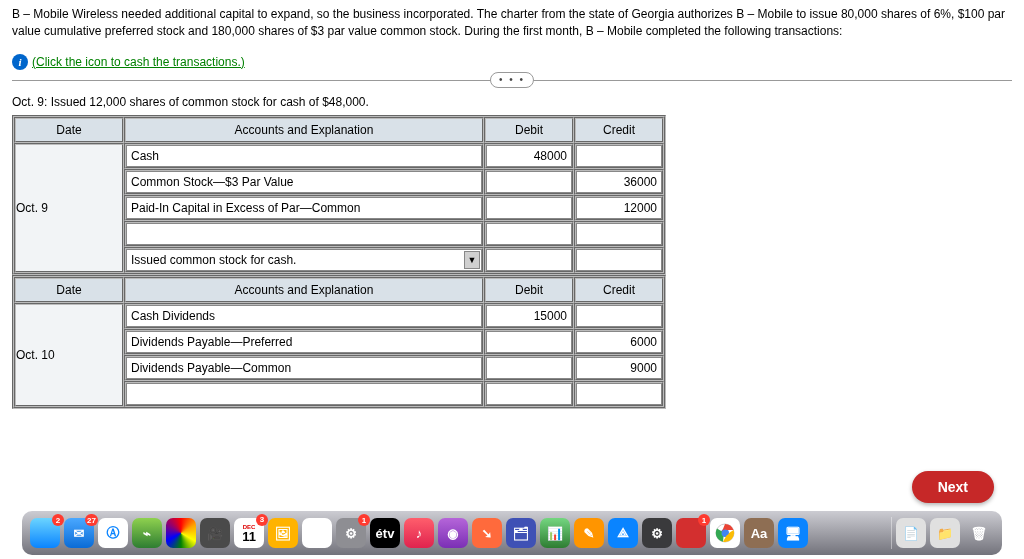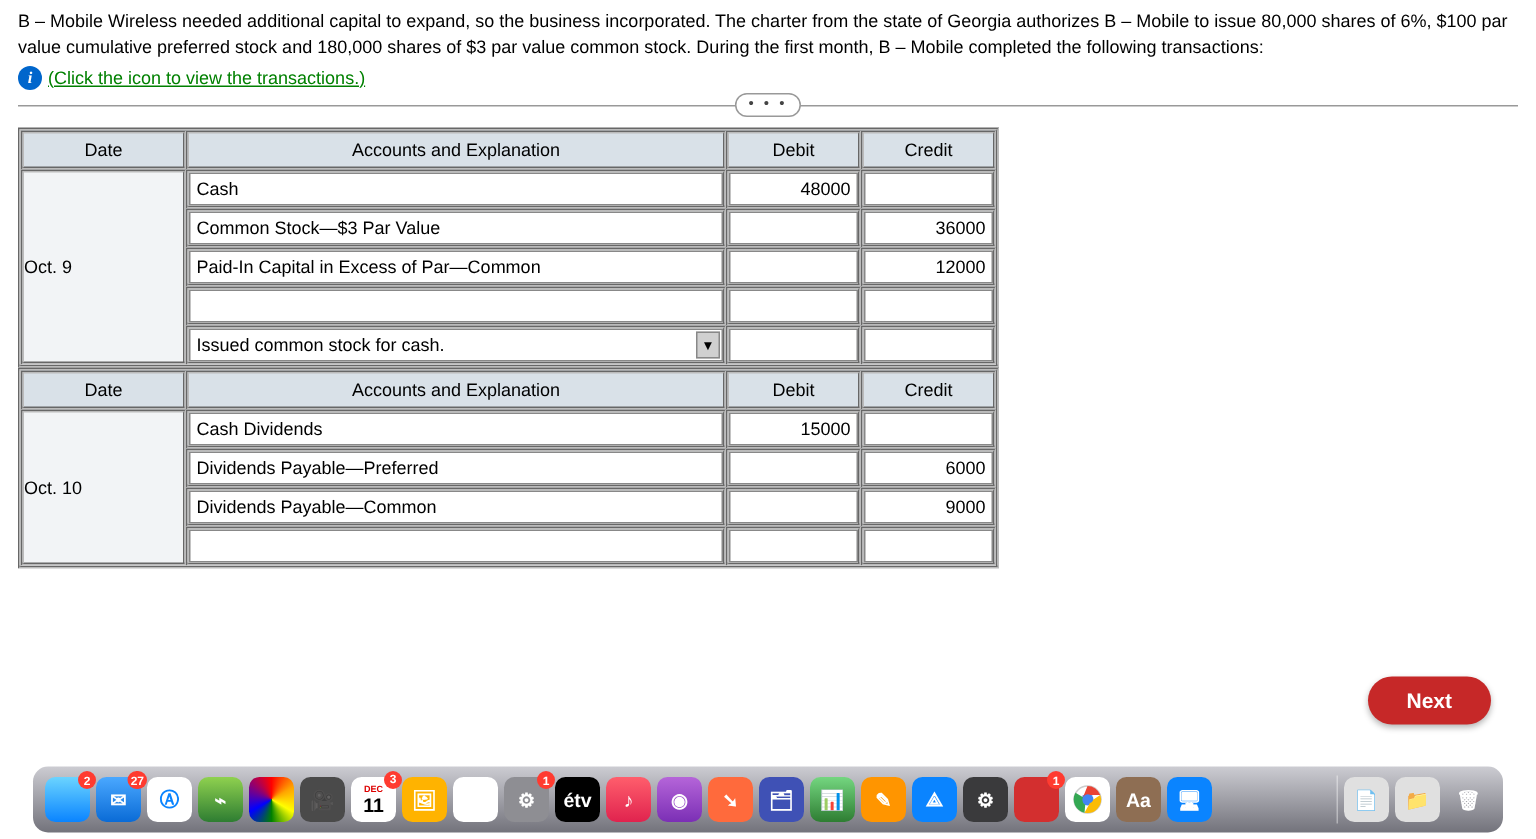--- a/index.html
+++ b/index.html
@@ -8,21 +8,21 @@
       font-family: Arial, sans-serif;
       font-size: 12px;
       background: #fff;
       color: #000;
       width: 1024px;
       height: 559px;
       position: relative;
       overflow: hidden;
     }
     .content { padding: 6px 12px; }
-    .intro { line-height: 1.4; margin-bottom: 4px; }
+    .intro { line-height: 1.4; margin-bottom: 14px; }
     .link-row { display: flex; align-items: center; gap: 4px; margin: 2px 0 10px; }
     .info-icon {
       width: 16px; height: 16px; border-radius: 50%;
       background: #0066cc; color: #fff; font-weight: bold;
       display: inline-flex; align-items: center; justify-content: center;
       font-size: 11px; font-style: italic; font-family: Georgia, serif;
     }
     .green-link { color: #008000; text-decoration: underline; cursor: pointer; }
     .blue-link { color: #0000ee; text-decoration: underline; cursor: pointer; }
     .read-row { margin: 6px 0 14px; }
@@ -74,21 +74,21 @@
       position: absolute; right: 2px; top: 2px;
       width: 16px; height: 18px;
       background: #d0d0d0; border: 1px solid #888;
       display: flex; align-items: center; justify-content: center;
       font-size: 9px; pointer-events: none;
     }
     td.date-cell { background: #eceff2; padding: 3px 6px; vertical-align: top; }
     td.pad { padding: 1px; }
     .overflow { height: 60px; }
     .next-btn {
-      position: absolute; right: 30px; bottom: 76px;
+      position: absolute; right: 30px; bottom: 56px;
       background: #c62828; color: #fff; border: none;
       border-radius: 18px; padding: 8px 26px;
       font-size: 14px; font-weight: bold; cursor: pointer;
       box-shadow: 0 2px 4px rgba(0,0,0,0.3);
     }
     .dock {
       position: absolute; bottom: 4px; left: 50%; transform: translateX(-50%);
       height: 44px; width: 980px;
       background: linear-gradient(to top, rgba(90,90,100,0.85), rgba(170,170,180,0.6));
       border-radius: 10px;
@@ -111,28 +111,29 @@
     .dock-sep { width: 1px; height: 32px; background: rgba(255,255,255,0.4); }
     .dock-spacer { flex: 1; }
   </style>
 </head>
 <body>
 
 <div class="content">
   <div class="intro">B – Mobile Wireless needed additional capital to expand, so the business incorporated. The charter from the state of Georgia authorizes B – Mobile to issue 80,000 shares of 6%, $100 par value cumulative preferred stock and 180,000 shares of $3 par value common stock. During the first month, B – Mobile completed the following transactions:</div>
   <div class="link-row">
     <span class="info-icon">i</span>
-    <span class="green-link">(Click the icon to view the transactions.)</span>
+    <span class="green-link">(Click the icon to cash the transactions.)</span>
   </div>
 
   <div class="hr-wrap">
     <hr class="hr">
     <div class="ellipsis-pill">• • •</div>
   </div>
 
+  <div class="entry-label">Oct. 9: Issued 12,000 shares of common stock for cash of $48,000.</div>
   <table class="journal">
     <tbody>
         <tr>
       <th class="col-date">Date</th>
       <th class="col-acct">Accounts and Explanation</th>
       <th class="col-amt">Debit</th>
       <th class="col-amt">Credit</th>
     </tr>
     <tr>
       <td class="date-cell" rowspan="5">Oct. 9</td>

